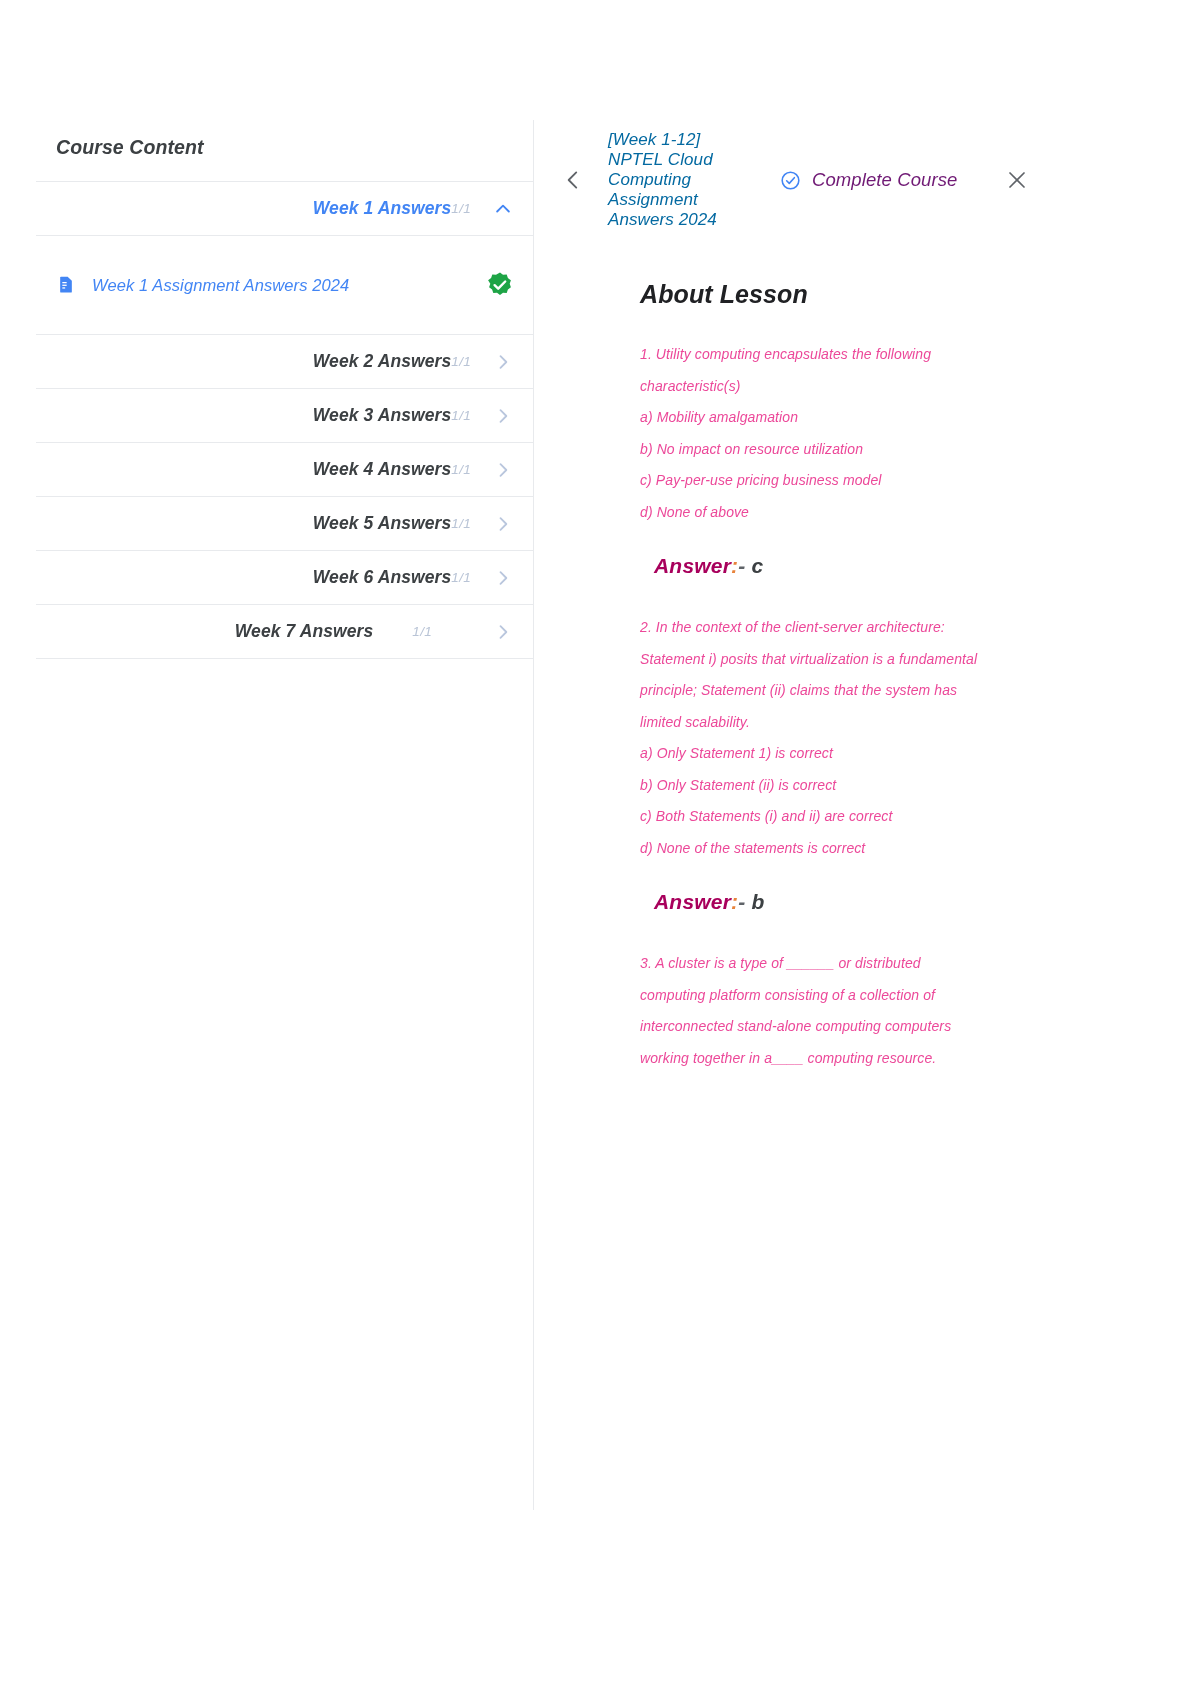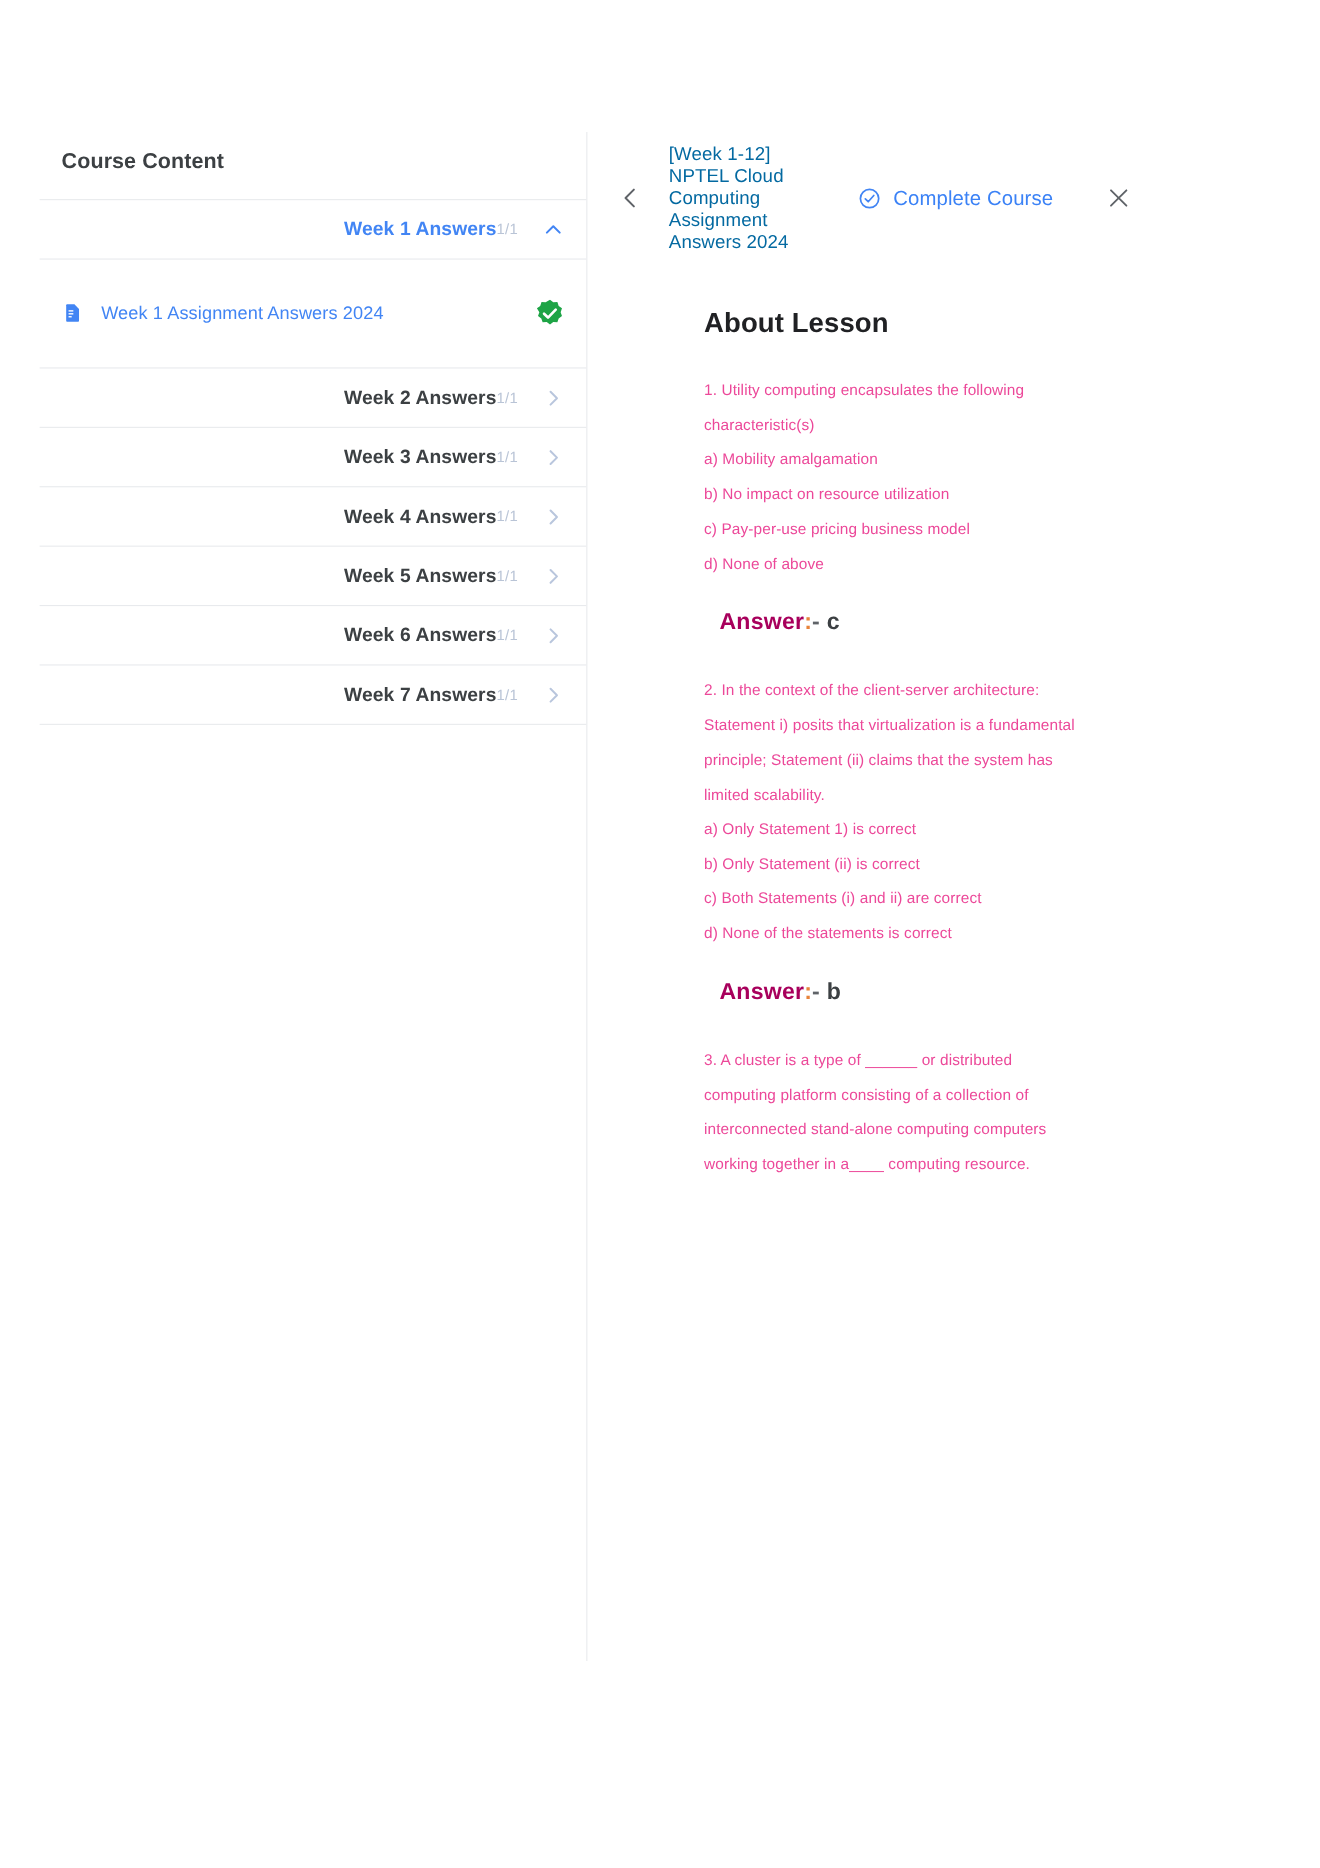--- a/index.html
+++ b/index.html
@@ -13,20 +13,21 @@
     font-family: "Liberation Sans", sans-serif;
     color: #3c4043;
     overflow: hidden;
     position: relative;
   }
 
   .page {
     position: relative;
     width: 1200px;
     height: 1698px;
+    font-style: italic;
   }
 
   
   .sidebar {
     position: absolute;
     left: 36px;
     top: 120px;
     width: 497px;
   }
   .sidebar-title {
@@ -42,20 +43,21 @@
     border-top: 1px solid #e8eaed;
     padding: 16px 20px;
     min-height: 22px;
     box-sizing: border-box;
     cursor: pointer;
     background: #fff;
     text-align: right;
   }
   .section-row.last {
     border-bottom: 1px solid #e8eaed;
+    gap: 39px;
   }
   .section-label {
     flex: 1;
     font-size: 17.5px;
     font-weight: 600;
     color: #3c4043;
     letter-spacing: .1px;
   }
   .section-row.active .section-label {
     color: #4285f4;
@@ -143,21 +145,21 @@
     font-size: 17px;
     line-height: 20px;
     color: #0369a1;
     letter-spacing: .1px;
     flex: 0 0 auto;
   }
   .complete-course {
     display: flex;
     align-items: center;
     margin-left: 60px;
-    color: #3b82f6;
+    color: #701a75;
     font-size: 18.5px;
     letter-spacing: .1px;
     cursor: pointer;
     white-space: nowrap;
     flex: 0 0 auto;
   }
   .complete-icon {
     width: 21px;
     height: 21px;
     margin-right: 11px;

